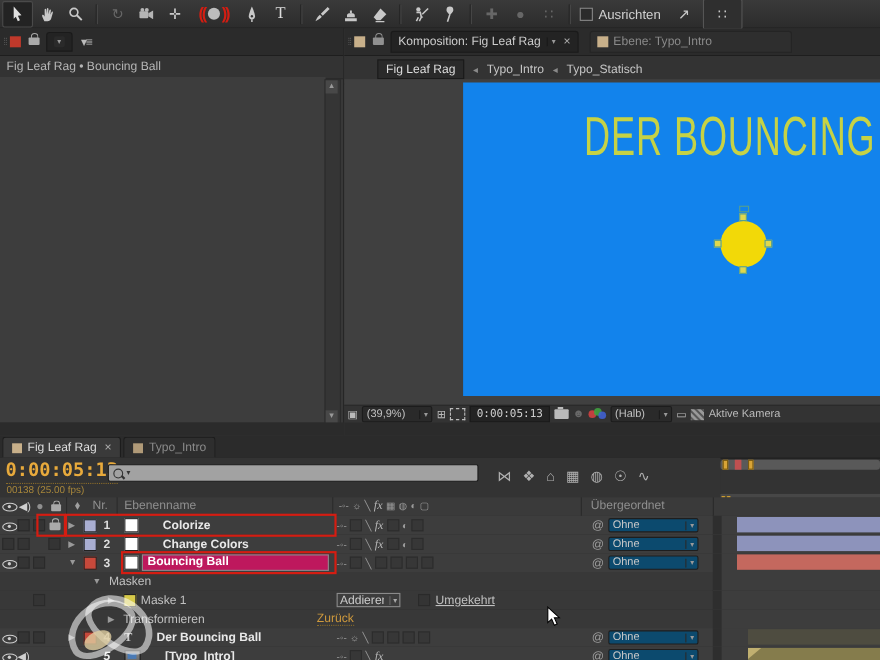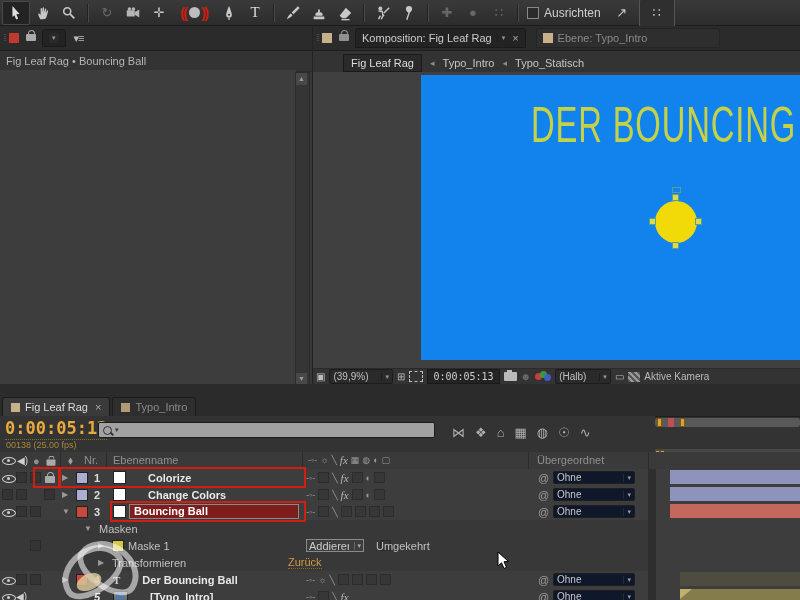--- a/index.html
+++ b/index.html
@@ -109,27 +109,27 @@
   .spk{color:#cfcfcf;font-size:8px;position:absolute;top:4px;}
   .lk{position:absolute;top:5px;}
   .exp{color:#999;font-size:8px;}
   .labelsq{width:10px;height:10px;border:1px solid #222;}
   .solidsq{width:11px;height:11px;background:#fff;border:1px solid #222;}
   .lname{font-weight:bold;color:#e8e8e8;margin-left:22px;}
   .sw{color:#9a9a9a;font-size:9px;display:flex;gap:3px;align-items:center;}
   .swbox{width:11px;height:11px;background:#373737;border:1px solid #2c2c2c;box-sizing:border-box;display:inline-block;}
   .fxi{font-style:italic;font-family:"Liberation Serif",serif;font-size:11px;color:#b5b5b5;}
   .pw{color:#9a9a9a;font-size:11px;}
-  .parent-dd{position:absolute;left:553px;top:2px;width:82px;height:13px;background:#0f172a;border:1px solid #1e1e1e;
+  .parent-dd{position:absolute;left:553px;top:2px;width:82px;height:13px;background:#0c4a6e;border:1px solid #1e1e1e;
              border-radius:2px;color:#c8c8c8;display:flex;align-items:center;font-size:10px;padding:0 3px;box-sizing:border-box;}
   .parent-dd .arr{margin-left:auto;font-size:7px;border-left:1px solid #2a2a2a;padding-left:3px;color:#999;}
   .track{position:absolute;left:648px;top:0;width:152px;height:17px;background:#3d3d3d;border-left:8px solid #2e2e2e;box-sizing:border-box;}
   .bar{position:absolute;left:14px;top:1px;right:0;height:14px;}
   .redbox{position:absolute;border:2px solid #d41d12;box-sizing:border-box;z-index:30;}
-  .name-field{background:#7f1d1d;border:1px solid #8a8a8a;padding:0 4px;color:#fff;font-weight:bold;height:13px;line-height:13px;}
+  .name-field{background:#be185d;border:1px solid #8a8a8a;padding:0 4px;color:#fff;font-weight:bold;height:13px;line-height:13px;}
   .mode-dd{background:#3d3d3d;border:1px solid #8a8a8a;height:13px;display:flex;align-items:center;color:#ccc;
            padding:0 2px;width:58px;box-sizing:border-box;overflow:hidden;white-space:nowrap;}
   .mode-dd .arr{margin-left:auto;font-size:7px;color:#aaa;border-left:1px solid #666;padding-left:2px;}
   .zur{color:#cf9a3d;border-bottom:1px dotted #8a6c2a;}
   #watermark{position:absolute;left:48px;top:540px;width:110px;height:70px;pointer-events:none;z-index:20;}
   #watermark .petal{position:absolute;border:6px solid rgba(255,255,255,.55);border-radius:50% 50% 50% 50%/60% 60% 40% 40%;}
   #watermark .tan{position:absolute;background:rgba(222,205,160,.8);border-radius:50%;}
   #cursor{position:absolute;left:497px;top:551px;z-index:50;}
   .tiny-cam{width:13px;height:9px;background:#bbb;border-radius:1px;position:relative;}
   .tiny-cam:after{content:"";position:absolute;left:3px;top:-2px;width:5px;height:2px;background:#bbb;}
@@ -491,21 +491,21 @@
           <span class="labelsq" style="background-color: rgb(214, 201, 74);"></span>
         </span>
       <span class="cell" style="left:128px;color:#c0c0c0;">Maske 1</span>
       <span class="cell" style="left:306px;">
           <span class="mode-dd">
             <span style="overflow:hidden;max-width:40px;">Addieren</span>
             <span class="arr">▾</span>
           </span>
         </span>
       <span class="avbox" style="left:380px;position:absolute;"></span>
-      <span class="cell" style="left:376px;color:#c0c0c0;">Umgekehrt</span>
+      <span class="cell" style="left:396px;color:#c0c0c0;text-decoration:underline;">Umgekehrt</span>
       <div class="track"></div>
     </div>
 
     <div class="row" style="top:158px;background:#383838;">
       <span class="cell" style="left:98px;">
           <span class="exp">▶</span>
         </span>
       <span class="cell" style="left:112px;color:#c0c0c0;">Transformieren</span>
       <span class="cell" style="left:288px;">
           <span class="zur">Zurück</span>

